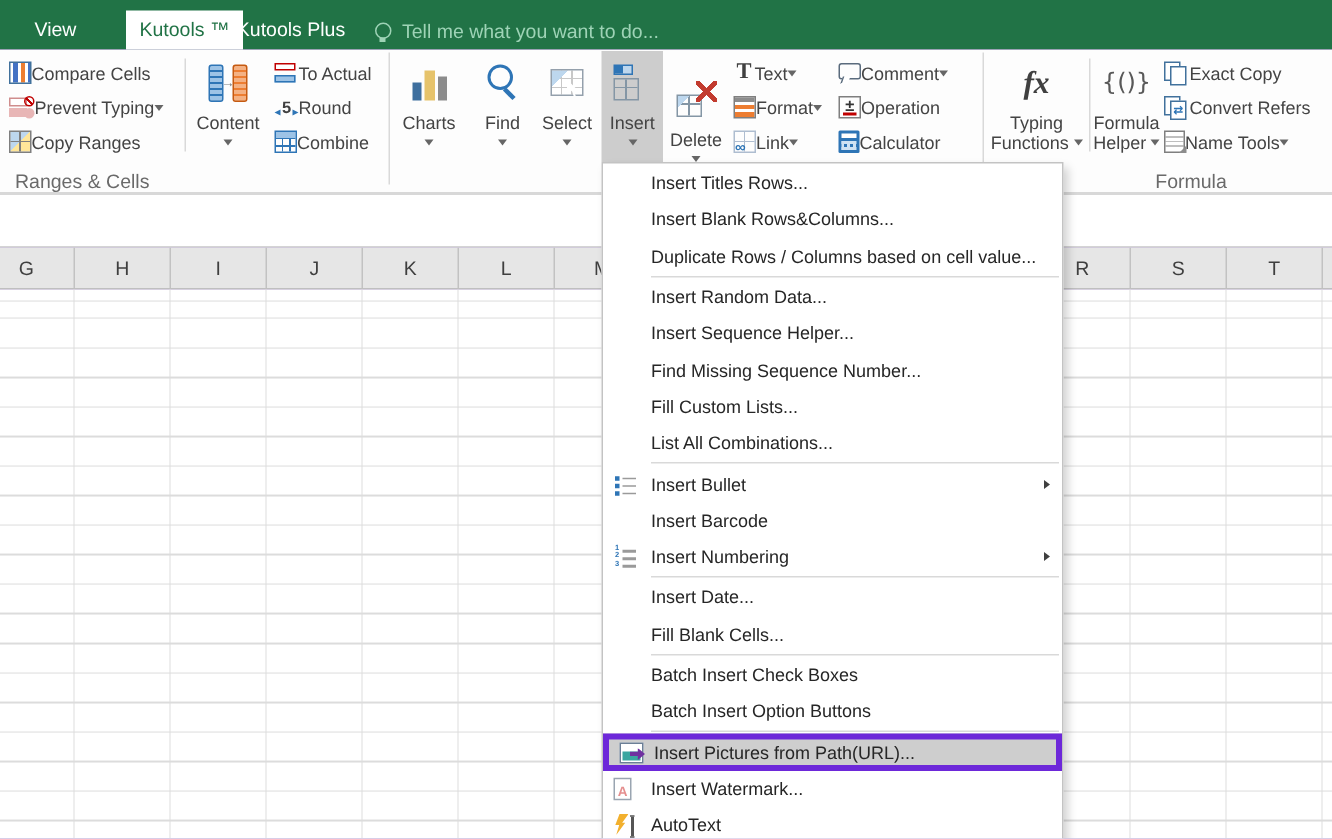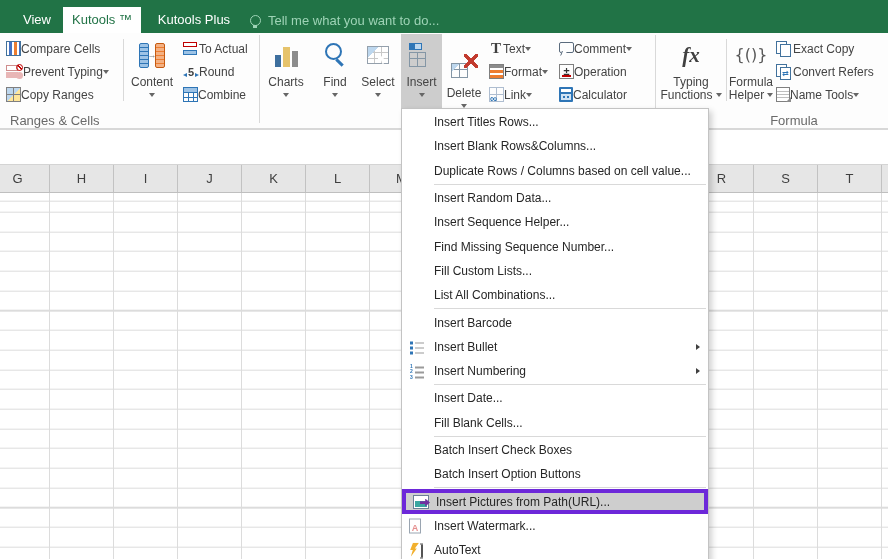--- a/index.html
+++ b/index.html
@@ -172,21 +172,21 @@
      border-top:1.5px solid #555;border-bottom:1.5px solid #555;
      background:linear-gradient(to right,transparent 1px,#555 1px 2.5px,transparent 2.5px);}
 </style>
 </head>
 <body>
 
 <div id="app">
 
   <div class="titlebar">
     <div class="tab" style="left:12px;width:50px;">View</div>
-    <div class="tab active" style="left:63px;width:78px;text-align:center;">Kutools ™</div>
+    <div class="tab active" style="left:84px;width:78px;text-align:center;">Kutools ™</div>
     <div class="tab" style="left:152px;width:84px;">Kutools Plus</div>
     <div class="tellme">
       <span class="bulb"></span>
       <span>Tell me what you want to do...</span>
     </div>
   </div>
 
   <div class="ribbon">
 
     <div class="smallbtn" style="left:4px;top:5px;">
@@ -378,26 +378,26 @@
         <span>Find Missing Sequence Number...</span>
       </div>
       <div class="menu-item">
         <span>Fill Custom Lists...</span>
       </div>
       <div class="menu-item">
         <span>List All Combinations...</span>
       </div>
       <div class="menu-sep"></div>
       <div class="menu-item">
-        <span>Insert Barcode</span>
-      </div>
-      <div class="menu-item">
         <span class="mi-ic mi-bullet-list"></span>
         <span>Insert Bullet</span>
         <span class="submenu-arrow"></span>
+      </div>
+      <div class="menu-item">
+        <span>Insert Barcode</span>
       </div>
       <div class="menu-item">
         <span class="mi-ic mi-numbered-list"></span>
         <span>Insert Numbering</span>
         <span class="submenu-arrow"></span>
       </div>
       <div class="menu-sep"></div>
       <div class="menu-item">
         <span>Insert Date...</span>
       </div>

